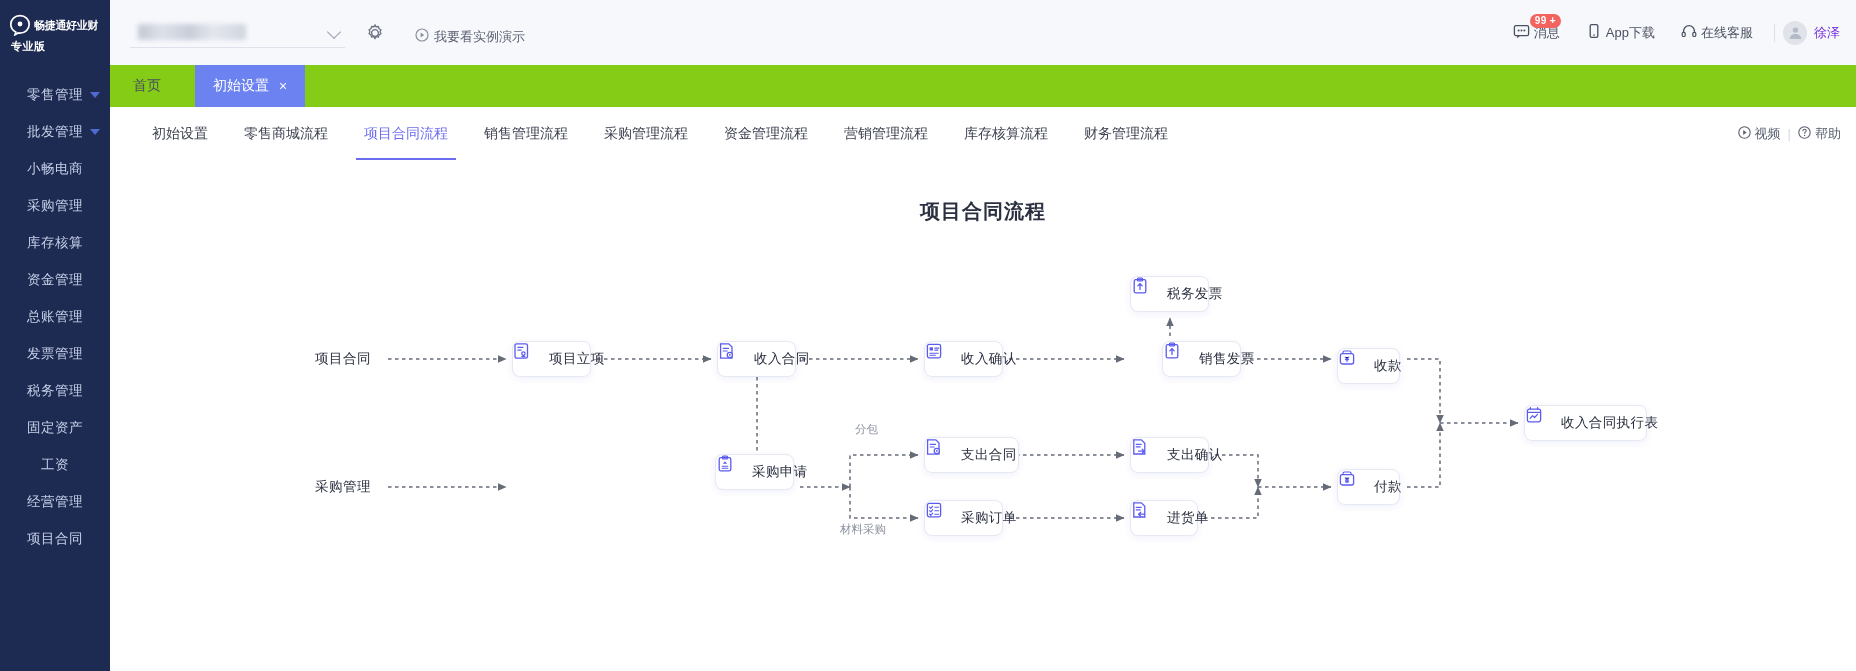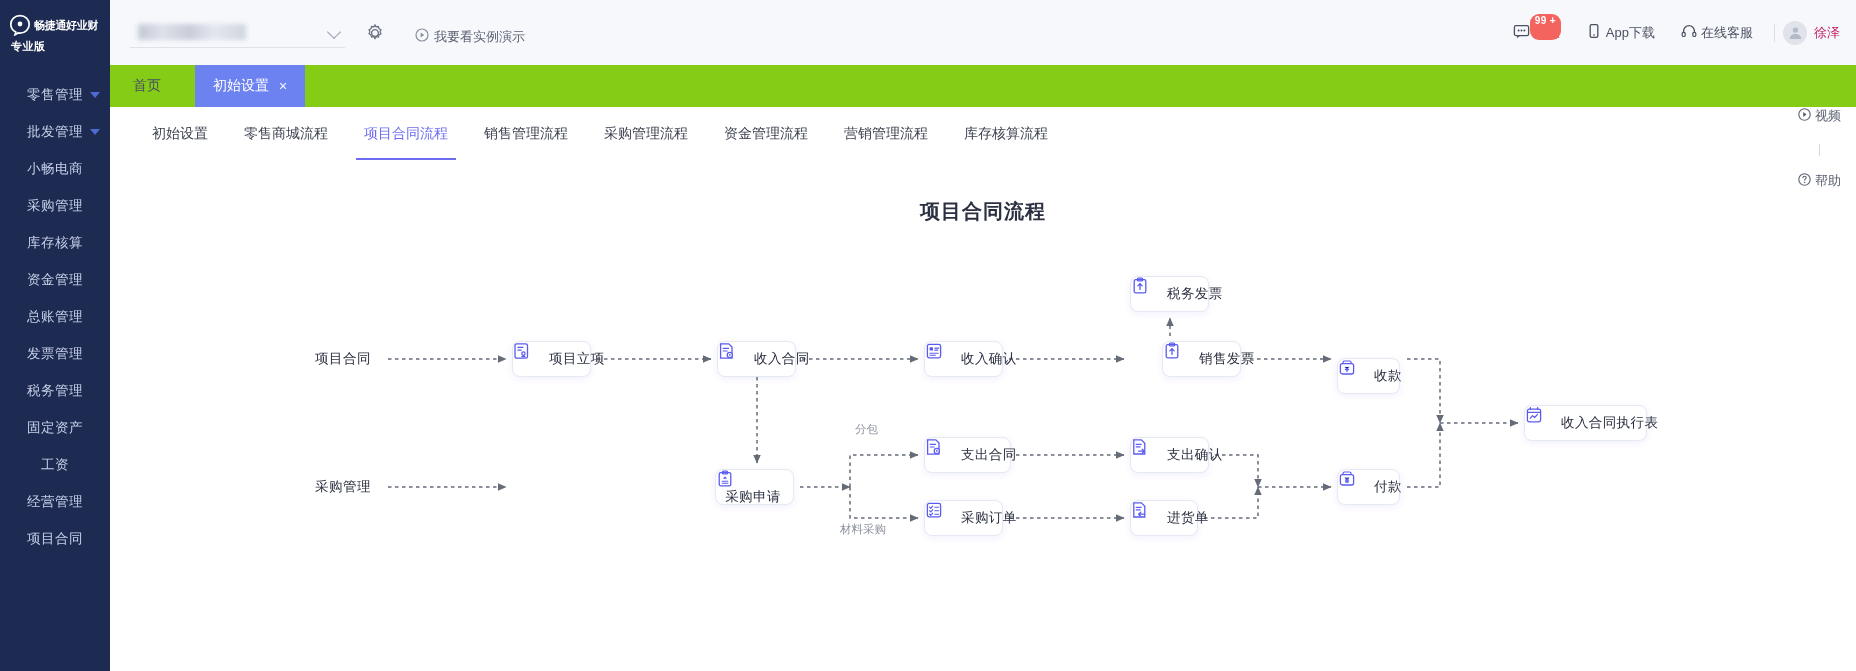--- a/index.html
+++ b/index.html
@@ -72,31 +72,31 @@
     margin-left: auto; display: flex; align-items: center; gap: 0;
     height: 100%;
   }
   .tr-item {
     display: flex; align-items: center; gap: 4px; color: #4a5160;
     font-size: 13px; cursor: pointer; position: relative; padding: 0 13px;
   }
   .badge-99 {
     position: absolute; left: 30px; top: -9px;
     background: #f4645f; color: #fff; font-size: 10px; font-weight: 700;
-    border-radius: 9px; padding: 1px 5px 13px 5px; line-height: 12px;
+    border-radius: 9px; padding: 1px 5px 1px 5px; line-height: 12px;
     white-space: nowrap; letter-spacing: 0.3px;
   }
   .tr-divider { width: 1px; height: 18px; background: #dcdfe6; margin: 0 8px; }
   .avatar {
     width: 24px; height: 24px; border-radius: 50%; background: #e0e3ea;
     display: flex; align-items: center; justify-content: center;
     flex: 0 0 24px;
   }
   .user-name {
-    color: #be185d; font-size: 13px; margin-left: 7px; max-width: 34px;
+    color: #6d28d9; font-size: 13px; margin-left: 7px; max-width: 34px;
     overflow: hidden; white-space: nowrap;
   }
 
   
   .tabstrip {
     height: 42px; background: #84cc16; display: flex; align-items: flex-end;
     padding-left: 5px; flex: 0 0 42px; gap: 16px;
   }
   .tab {
     height: 42px; display: flex; align-items: center; padding: 0 18px;
@@ -122,21 +122,21 @@
     display: flex; align-items: center; cursor: pointer; position: relative;
     white-space: nowrap;
   }
   .subnav-item.active { color: #6c6cf0; }
   .subnav-item.active::after {
     content: ""; position: absolute; left: 10px; right: 10px; bottom: 0;
     height: 2px; background: #6c6cf0;
   }
   .subnav-right {
     position: absolute; right: 8px; top: 0; height: 53px;
-    display: flex; align-items: center; gap: 16px; font-size: 13px; color: #5a6170; flex-direction: column;
+    display: flex; align-items: center; gap: 0; font-size: 13px; color: #5a6170;
   }
   .subnav-right .sr-link {
     display: flex; align-items: center; gap: 4px; cursor: pointer; padding: 0 7px;
   }
   .sr-sep { color: #d5d8e0; }
 
   
   .flow-area { flex: 1; position: relative; }
   .flow-title {
     position: absolute; left: 0; right: 0; top: 38px; text-align: center;
@@ -330,20 +330,23 @@
         </div>
         <div class="subnav-item">
           <span>资金管理流程</span>
         </div>
         <div class="subnav-item">
           <span>营销管理流程</span>
         </div>
         <div class="subnav-item">
           <span>库存核算流程</span>
         </div>
+        <div class="subnav-item">
+          <span>财务管理流程</span>
+        </div>
 
         <div class="subnav-right">
           <span class="sr-link">
             <span>
               <svg width="13" height="13" viewBox="0 0 13 13">
                 <circle cx="6.5" cy="6.5" r="5.7" fill="none" stroke="#5a6170" stroke-width="1.1"></circle>
                 <path d="M5.2 4.1l3.4 2.4-3.4 2.4z" fill="#5a6170"></path>
               </svg>
             </span>
             <span>视频</span>
@@ -466,21 +469,21 @@
             <span class="n-icon">
               <svg width="18" height="18" viewBox="0 0 18 18">
                 <rect x="3.2" y="2.6" width="11.6" height="13.2" rx="1.6" fill="none" stroke="#5b5bf0" stroke-width="1.3"></rect>
                 <rect x="6.4" y="1.2" width="5.2" height="2.6" rx="0.9" fill="none" stroke="#5b5bf0" stroke-width="1.2"></rect>
                 <path d="M9 12.4V6.6M9 6.6L6.8 8.9M9 6.6l2.2 2.3" stroke="#5b5bf0" stroke-width="1.3" stroke-linecap="round" stroke-linejoin="round"></path>
               </svg>
             </span>
             <span class="n-label">销售发票</span>
           </div>
 
-          <div class="node" style="left:1227px; top:198px; width:63px;">
+          <div class="node" style="left:1227px; top:188px; width:63px;">
             <span class="n-icon">
               <svg width="18" height="18" viewBox="0 0 18 18">
                 <rect x="2.4" y="4.6" width="13.2" height="10.4" rx="2" fill="none" stroke="#5b5bf0" stroke-width="1.3"></rect>
                 <path d="M5 4.6V3.4a1.4 1.4 0 011.4-1.4h5.2A1.4 1.4 0 0113 3.4v1.2" fill="none" stroke="#5b5bf0" stroke-width="1.2"></path>
                 <path d="M7.2 8.1L9 10.2l1.8-2.1M7.4 10.6h3.2M9 10.2v2.4" stroke="#5b5bf0" stroke-width="1.15" stroke-linecap="round" stroke-linejoin="round"></path>
               </svg>
             </span>
             <span class="n-label">收款</span>
           </div>
 
@@ -489,33 +492,33 @@
               <svg width="18" height="18" viewBox="0 0 18 18">
                 <rect x="2.4" y="3.2" width="13.2" height="12.6" rx="1.8" fill="none" stroke="#5b5bf0" stroke-width="1.3"></rect>
                 <path d="M2.4 6.4h13.2" stroke="#5b5bf0" stroke-width="1.2"></path>
                 <path d="M5.4 3.2V1.6M12.6 3.2V1.6" stroke="#5b5bf0" stroke-width="1.3" stroke-linecap="round"></path>
                 <path d="M5.2 12.4l2.3-2.8 2.1 1.9 2.9-3.2" fill="none" stroke="#5b5bf0" stroke-width="1.2" stroke-linecap="round" stroke-linejoin="round"></path>
               </svg>
             </span>
             <span class="n-label">收入合同执行表</span>
           </div>
 
-          <div class="node" style="left:605px; top:309px; width:79px;flex-direction:column;">
+          <div class="node" style="left:605px; top:294px; width:79px;">
             <span class="n-icon">
               <svg width="18" height="18" viewBox="0 0 18 18">
                 <rect x="3.2" y="2.6" width="11.6" height="13.2" rx="1.6" fill="none" stroke="#5b5bf0" stroke-width="1.3"></rect>
                 <rect x="6.4" y="1.2" width="5.2" height="2.6" rx="0.9" fill="none" stroke="#5b5bf0" stroke-width="1.2"></rect>
                 <path d="M9 6.2l2.1 2.5H6.9z" fill="#5b5bf0"></path>
                 <path d="M6.2 11.2h5.6M6.2 13.2h5.6" stroke="#5b5bf0" stroke-width="1.15" stroke-linecap="round"></path>
               </svg>
             </span>
             <span class="n-label">采购申请</span>
           </div>
 
-          <div class="node" style="left:814px; top:277px; width:87px;">
+          <div class="node" style="left:814px; top:277px; width:95px;">
             <span class="n-icon">
               <svg width="18" height="18" viewBox="0 0 18 18">
                 <path d="M2.6 1.8h8.2l3.2 3.2v11.2H2.6z" fill="none" stroke="#5b5bf0" stroke-width="1.3"></path>
                 <path d="M5.2 6.3h5.4M5.2 9h4" stroke="#5b5bf0" stroke-width="1.2" stroke-linecap="round"></path>
                 <circle cx="11.8" cy="12.9" r="2.6" fill="#fff" stroke="#5b5bf0" stroke-width="1.2"></circle>
                 <circle cx="11.8" cy="12.9" r="0.9" fill="#5b5bf0"></circle>
               </svg>
             </span>
             <span class="n-label">支出合同</span>
           </div>

